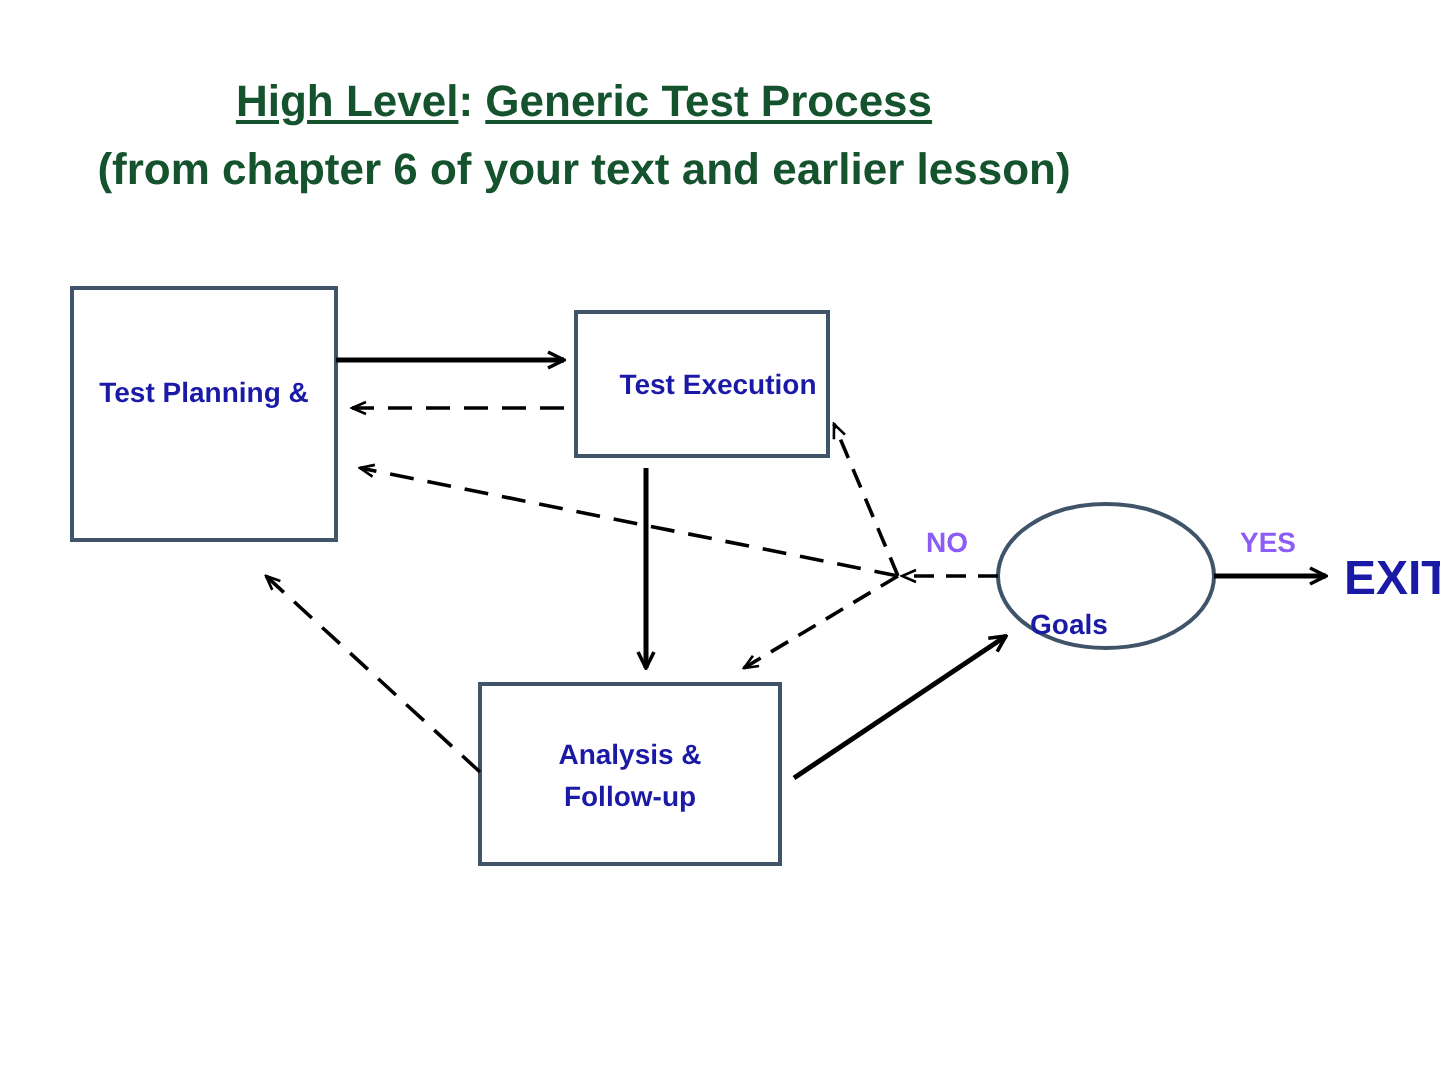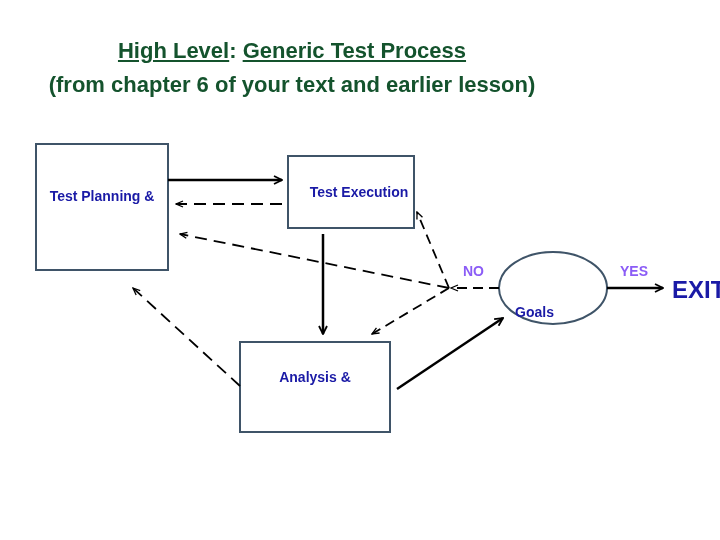--- a/index.html
+++ b/index.html
@@ -50,20 +50,21 @@
 </svg>
 
 <div class="lbl" style="left:36px;top:186px;width:132px;">
   <div>Test Planning &amp;</div>
 </div>
 
 <div class="lbl" style="left:288px;top:182px;width:142px;">Test Execution</div>
 
 <div class="lbl" style="left:240px;top:367px;width:150px;">
   <div>Analysis &amp;</div>
+  <div>Follow-up</div>
 </div>
 
 <div class="lbl" style="left:478px;top:267px;width:113px;margin-top:35px;">
   <div>Goals</div>
 </div>
 
 <div class="edge" style="left:463px;top:263px;">NO</div>
 <div class="edge" style="left:620px;top:263px;">YES</div>
 <div class="exit" style="left:672px;top:276px;">EXIT</div>
 

